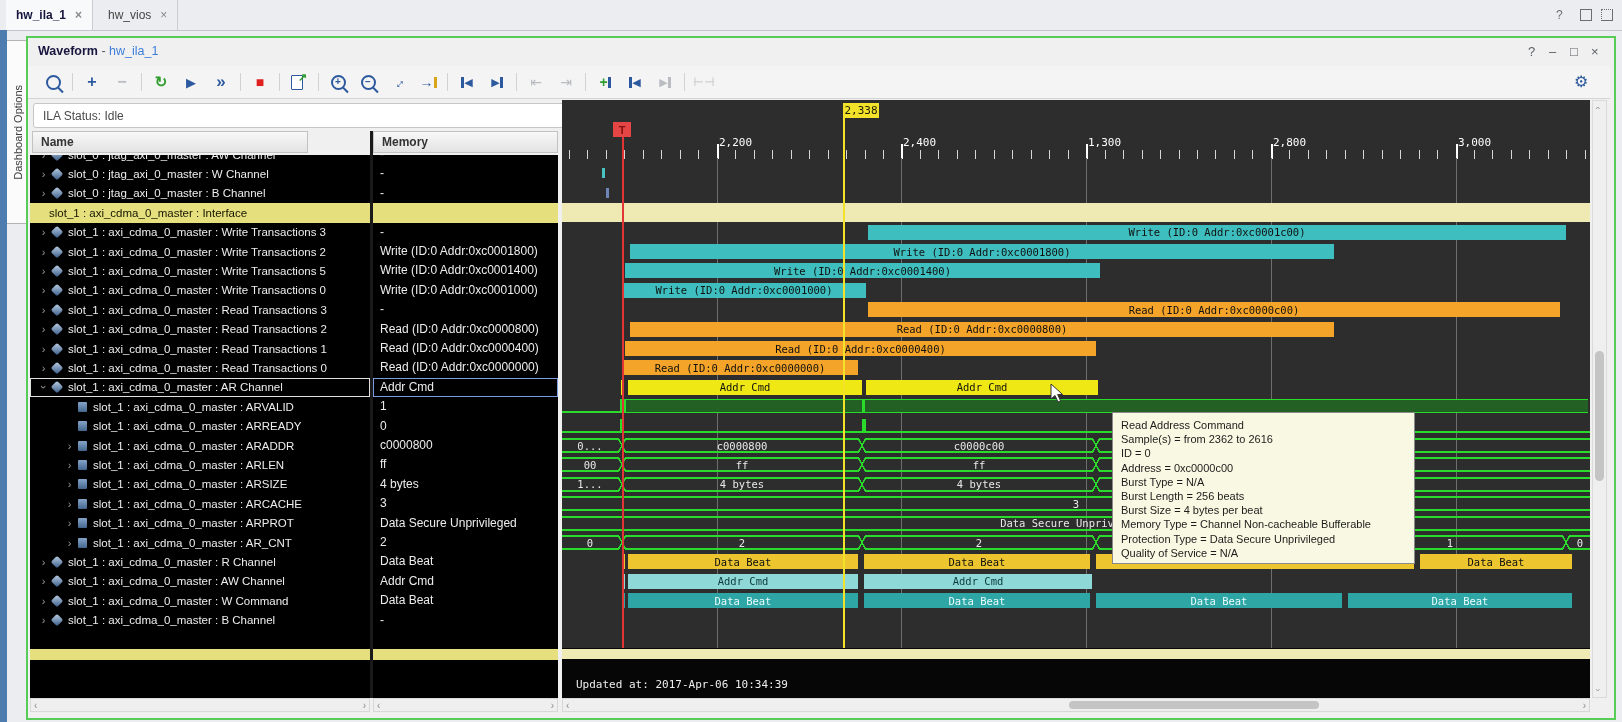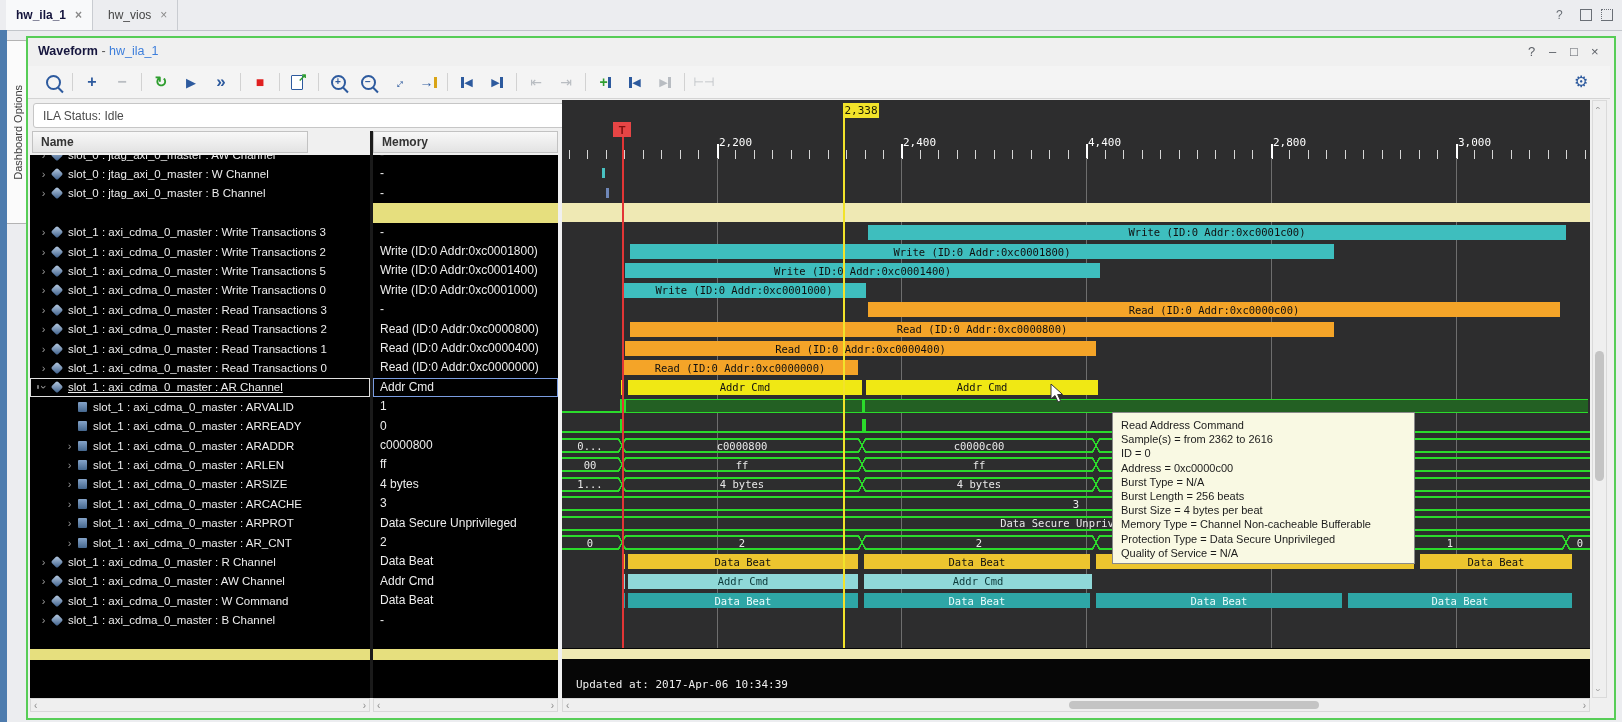--- a/index.html
+++ b/index.html
@@ -43,21 +43,21 @@
   #treepanel{left:30px;top:155px;width:340px;height:543px;background:#000;overflow:hidden;}
   #valpanel{left:373px;top:155px;width:185px;height:543px;background:#000;overflow:hidden;}
   #paneldiv{left:370px;top:131px;width:3px;height:567px;background:#1a1a1a;}
   .trow{position:absolute;left:0;height:19.4px;width:100%;display:flex;align-items:center;color:#ededed;font-size:11.5px;white-space:nowrap;overflow:hidden;}
   .exp{width:11px;margin-left:8px;color:#9a9a9a;font-size:11px;flex:none;text-align:center;}
   .lvl1 .exp{margin-left:34px;}
   .exp.open{transform:rotate(90deg);}
   .ticon{width:10px;height:10px;margin:0 6px 0 3px;flex:none;background:linear-gradient(135deg,#bcd0e6,#3a5c88);border-radius:2px;transform:rotate(45deg) scale(.88);}
   .sic{background:linear-gradient(#85a4c9,#45678e);transform:none;border-radius:1px;width:9px;height:10px;}
   .sel{background:#e6df7e;color:#151500;}
-  .focusrow{outline:1px solid #e0e0e0;outline-offset:-1px;text-decoration:underline;}
+  .focusrow{outline:1px solid #e0e0e0;outline-offset:-1px;}
   .vrow{position:absolute;left:0;width:100%;height:19.4px;line-height:19.4px;color:#ededed;font-size:12px;padding-left:7px;box-sizing:border-box;white-space:nowrap;overflow:hidden;}
   .vfocus{outline:1px solid #7a9ce0;outline-offset:-1px;}
   .partialrow{position:absolute;left:0;top:494px;width:100%;height:11px;background:#e6df7e;}
   
   #wave{left:562px;top:100px;width:1028px;height:598px;background:#2d2d2e;overflow:hidden;}
   .rlab{position:absolute;color:#fff;font:11px "DejaVu Sans Mono",monospace;top:36px;}
   #minorticks{position:absolute;left:7px;top:50px;width:1021px;height:9px;background:repeating-linear-gradient(90deg,rgba(255,255,255,.8) 0 1px,transparent 1px 18.47px);}
   .tickmaj{position:absolute;top:44px;width:2px;height:15px;background:#fff;}
   .gl{position:absolute;top:58px;height:490px;width:1px;background:#6e6e6e;}
   .bar{position:absolute;height:15px;font:10.5px "DejaVu Sans Mono",monospace;color:#101010;display:flex;align-items:center;justify-content:center;overflow:hidden;white-space:nowrap;z-index:3;}
@@ -200,20 +200,24 @@
       </div>
     <div class="trow" style="top:9.4px;">
         <span class="exp">›</span>
         <span class="ticon"></span>
         <span>slot_0 : jtag_axi_0_master : W Channel</span>
       </div>
     <div class="trow" style="top:28.8px;">
         <span class="exp">›</span>
         <span class="ticon"></span>
         <span>slot_0 : jtag_axi_0_master : B Channel</span>
+      </div>
+    <div class="trow sel" style="top:48.2px;">
+        <span class="exp"></span>
+        <span>slot_1 : axi_cdma_0_master : Interface</span>
       </div>
     <div class="trow" style="top:67.6px;">
         <span class="exp">›</span>
         <span class="ticon"></span>
         <span>slot_1 : axi_cdma_0_master : Write Transactions 3</span>
       </div>
     <div class="trow" style="top:87px;">
         <span class="exp">›</span>
         <span class="ticon"></span>
         <span>slot_1 : axi_cdma_0_master : Write Transactions 2</span>
@@ -342,21 +346,21 @@
     <div class="vrow" style="top:416.8px;">Addr Cmd</div>
     <div class="vrow" style="top:436.2px;">Data Beat</div>
     <div class="vrow" style="top:455.6px;">-</div>
     <div class="partialrow"></div>
   </div>
 
   <div class="abs" id="wave">
 
     <span class="rlab" style="left:157px;">2,200</span>
     <span class="rlab" style="left:341px;">2,400</span>
-    <span class="rlab" style="left:526px;">4,400</span>
+    <span class="rlab" style="left:526px;">1,300</span>
     <span class="rlab" style="left:711px;">2,800</span>
     <span class="rlab" style="left:896px;">3,000</span>
     <div id="minorticks"></div>
     <div class="tickmaj" style="left:155px;"></div>
     <div class="tickmaj" style="left:339px;"></div>
     <div class="tickmaj" style="left:524px;"></div>
     <div class="tickmaj" style="left:709px;"></div>
     <div class="tickmaj" style="left:894px;"></div>
 
     <div class="gl" style="left:155px;"></div>

